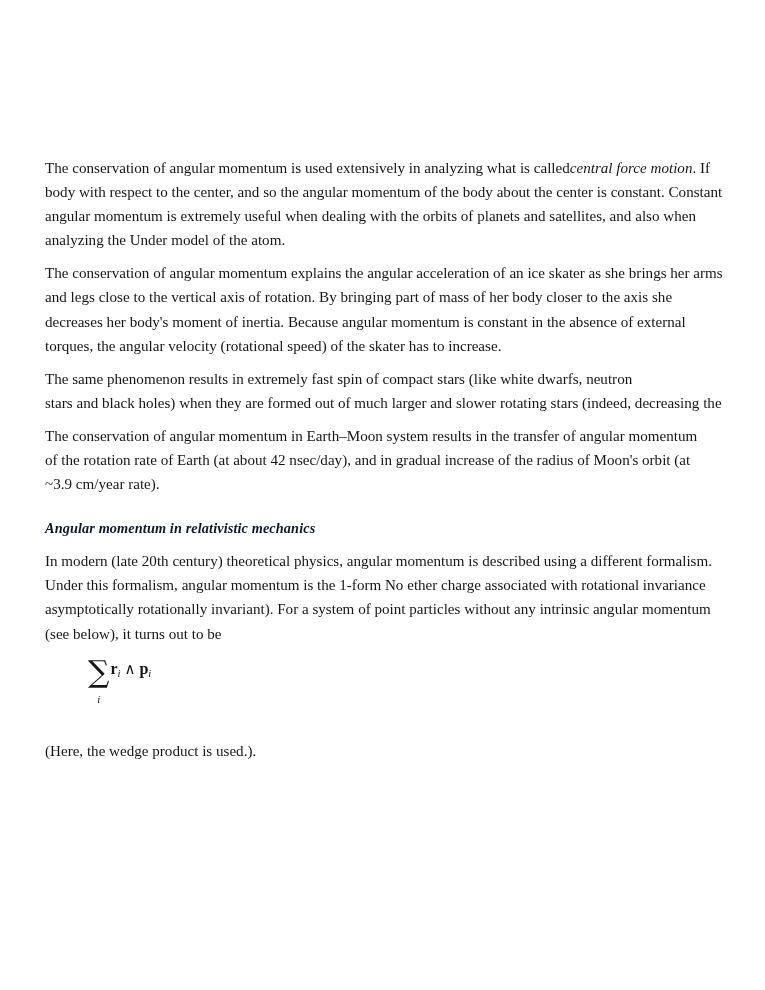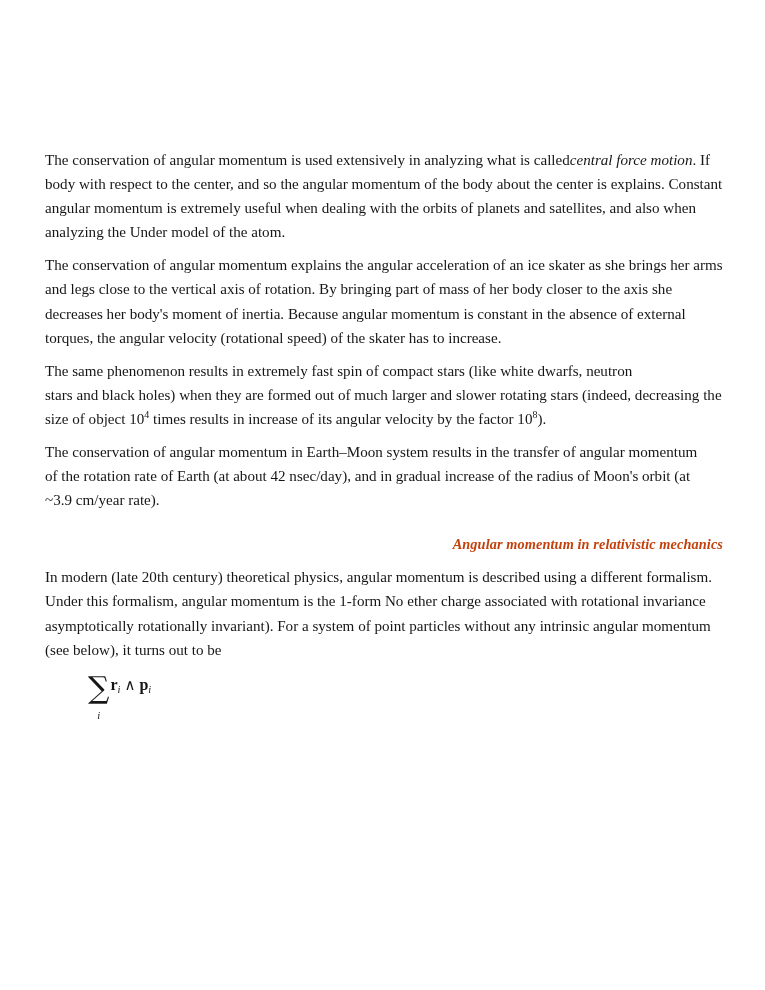--- a/index.html
+++ b/index.html
@@ -10,21 +10,21 @@
   body {
     width: 765px;
     height: 990px;
     position: relative;
     font-family: "Liberation Serif", "DejaVu Serif", serif;
     color: #1a1a1a;
     -webkit-font-smoothing: antialiased;
   }
   .page {
     position: absolute;
-    left: 0; top: 0;
+    left: 0; top: 8px;
     width: 765px;
     height: 758px;
     background: #ffffff;
     overflow: hidden;
   }
   .content {
     position: absolute;
     left: 45px;
     top: 148px;
     width: 678px;
@@ -47,23 +47,22 @@
     font-size: 0.66em;
     line-height: 0;
     vertical-align: super;
   }
   .section-heading {
     margin: 22px 0 11px 0;
     font-size: 14.3px;
     line-height: 20px;
     font-weight: bold;
     font-style: italic;
-    color: #c2410c;
+    color: #0f172a;
     letter-spacing: 0.1px;
-    text-align: right;
   }
   .formula-block {
     margin: 6px 0 0 0;
     padding: 2px 0 0 43px;
     height: 62px;
   }
   .formula {
     display: inline-block;
     font-size: 17px;
     color: #161616;
@@ -109,36 +108,35 @@
   }
 </style>
 </head>
 <body>
 
 <div class="page">
   <div class="content">
 
     <p class="para">
       <span class="ln"><span>The conservation of angular momentum is used extensively in analyzing what is called</span><span class="it">central force motion</span><span>. If</span></span>
-      <span class="ln">body with respect to the center, and so the angular momentum of the body about the center is explains. Constant</span>
+      <span class="ln">body with respect to the center, and so the angular momentum of the body about the center is constant. Constant</span>
       <span class="ln">angular momentum is extremely useful when dealing with the orbits of planets and satellites, and also when</span>
       <span class="ln">analyzing the Under model of the atom.</span>
     </p>
 
     <p class="para">
       <span class="ln">The conservation of angular momentum explains the angular acceleration of an ice skater as she brings her arms</span>
       <span class="ln">and legs close to the vertical axis of rotation. By bringing part of mass of her body closer to the axis she</span>
       <span class="ln">decreases her body's moment of inertia. Because angular momentum is constant in the absence of external</span>
       <span class="ln">torques, the angular velocity (rotational speed) of the skater has to increase.</span>
     </p>
 
     <p class="para">
       <span class="ln">The same phenomenon results in extremely fast spin of compact stars (like white dwarfs, neutron</span>
       <span class="ln">stars and black holes) when they are formed out of much larger and slower rotating stars (indeed, decreasing the</span>
-      <span class="ln"><span>size of object 10</span><sup>4</sup><span> times results in increase of its angular velocity by the factor 10</span><sup>8</sup><span>).</span></span>
     </p>
 
     <p class="para">
       <span class="ln">The conservation of angular momentum in Earth–Moon system results in the transfer of angular momentum</span>
       <span class="ln">of the rotation rate of Earth (at about 42 nsec/day), and in gradual increase of the radius of Moon's orbit (at</span>
       <span class="ln">~3.9 cm/year rate).</span>
     </p>
 
     <h2 class="section-heading">Angular momentum in relativistic mechanics</h2>
 

